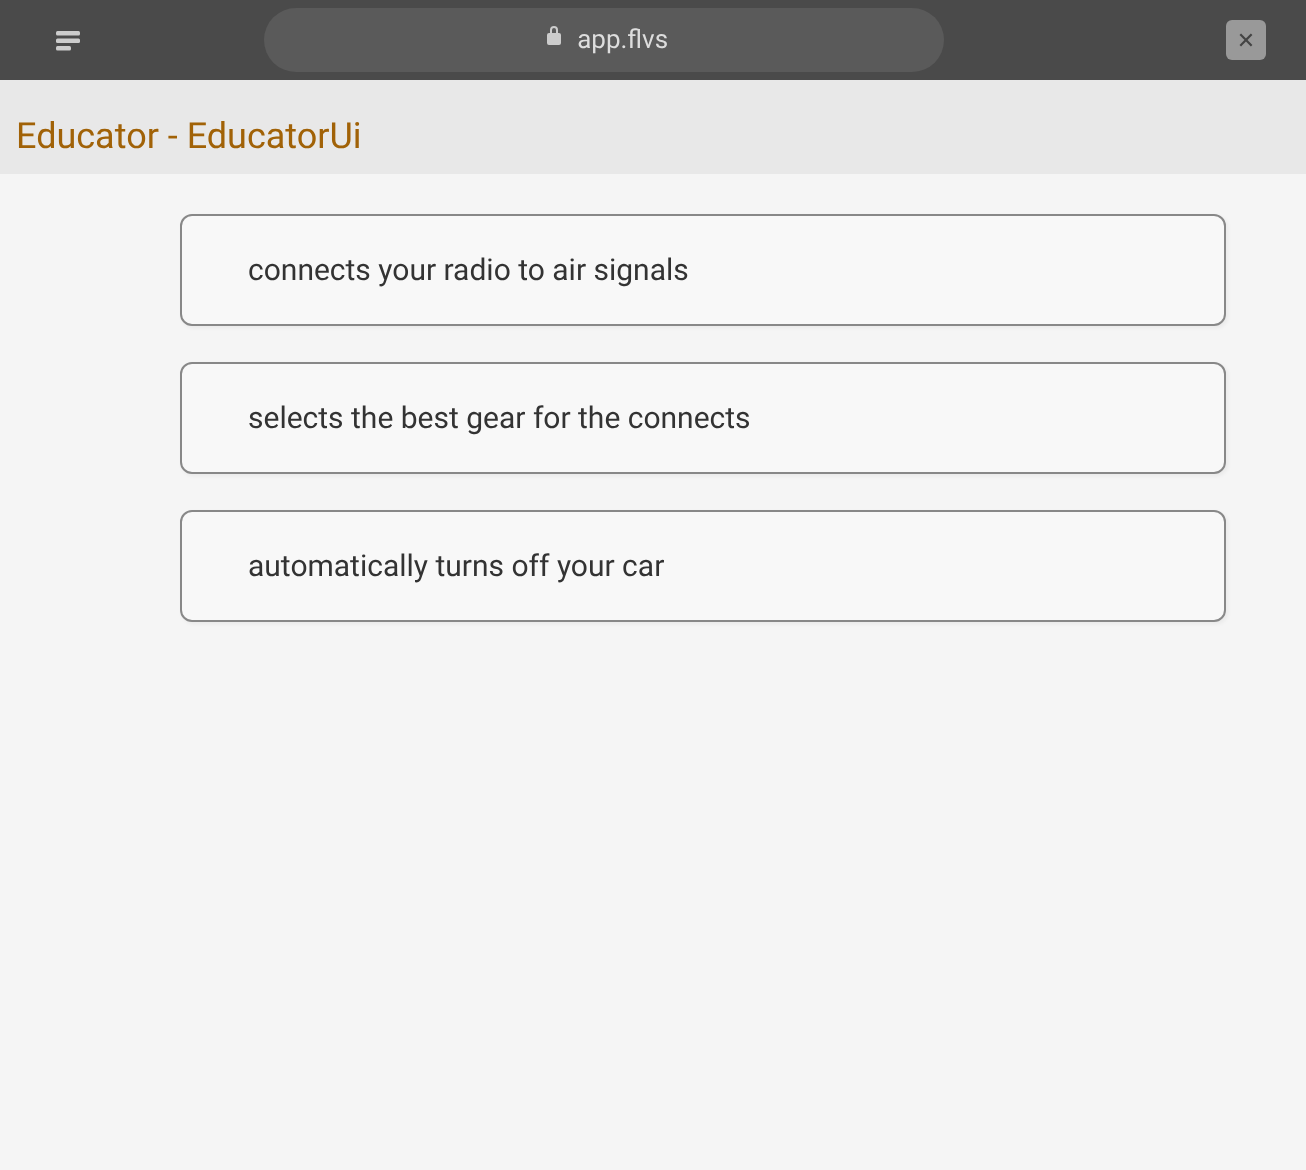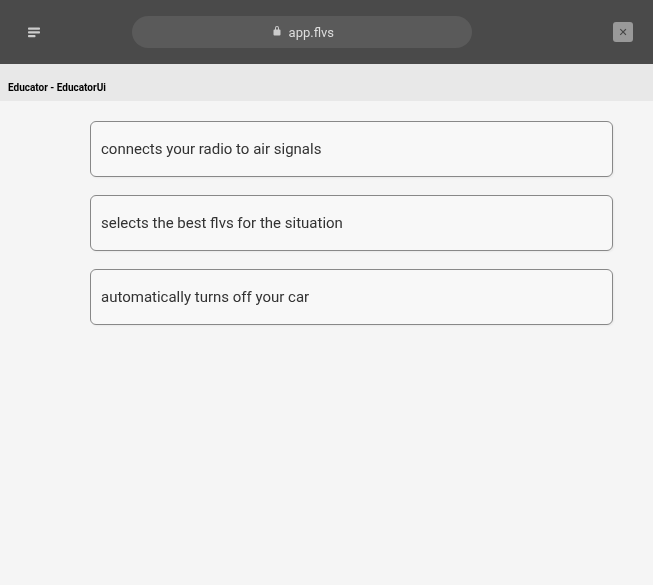--- a/index.html
+++ b/index.html
@@ -9,21 +9,21 @@
     }
     body {
       font-family: -apple-system, BlinkMacSystemFont, 'Segoe UI', Roboto, Arial, sans-serif;
       background: #e8e8e8;
       width: 653px;
       height: 585px;
       overflow: hidden;
     }
     .browser-bar {
       background: #4a4a4a;
-      height: 64px;
+      height: 40px;
       display: flex;
       align-items: center;
       padding: 0 20px;
       gap: 28px;
     }
     .tab-icon {
       width: 28px;
       height: 28px;
       display: flex;
       align-items: center;
@@ -63,23 +63,23 @@
       display: flex;
       align-items: center;
       justify-content: center;
       margin-left: auto;
       font-size: 11px;
       color: #444;
       cursor: pointer;
     }
     .page-title {
       padding: 18px 20px 8px 8px;
-      color: #000000;
-      font-size: 10px;
-      font-weight: 700;
+      color: #a16207;
+      font-size: 18px;
+      font-weight: 400;
     }
     .content {
       background: #f5f5f5;
       padding: 20px 40px 40px 60px;
       min-height: 500px;
     }
     .question {
       font-size: 20px;
       font-weight: 600;
       color: #2a2a2a;
@@ -88,21 +88,21 @@
     }
     .options {
       display: flex;
       flex-direction: column;
       gap: 18px;
       margin-left: 30px;
     }
     .option {
       border: 1px solid #888;
       border-radius: 6px;
-      padding: 18px 10px;
+      padding: 18px 33px;
       font-size: 15px;
       color: #333;
       background: #f8f8f8;
       cursor: pointer;
       box-shadow: 1px 1px 2px rgba(0,0,0,0.05);
     }
   </style>
 </head>
 <body>
 
@@ -123,16 +123,16 @@
     <span>app.flvs</span>
   </div>
   <div class="close-btn">✕</div>
 </div>
 
 <div class="page-title">Educator - EducatorUi</div>
 
 <div class="content">
   <div class="options">
     <div class="option">connects your radio to air signals</div>
-    <div class="option">selects the best flvs for the situation</div>
+    <div class="option">selects the best gear for the connects</div>
     <div class="option">automatically turns off your car</div>
   </div>
 </div>
 
 </body></html>

